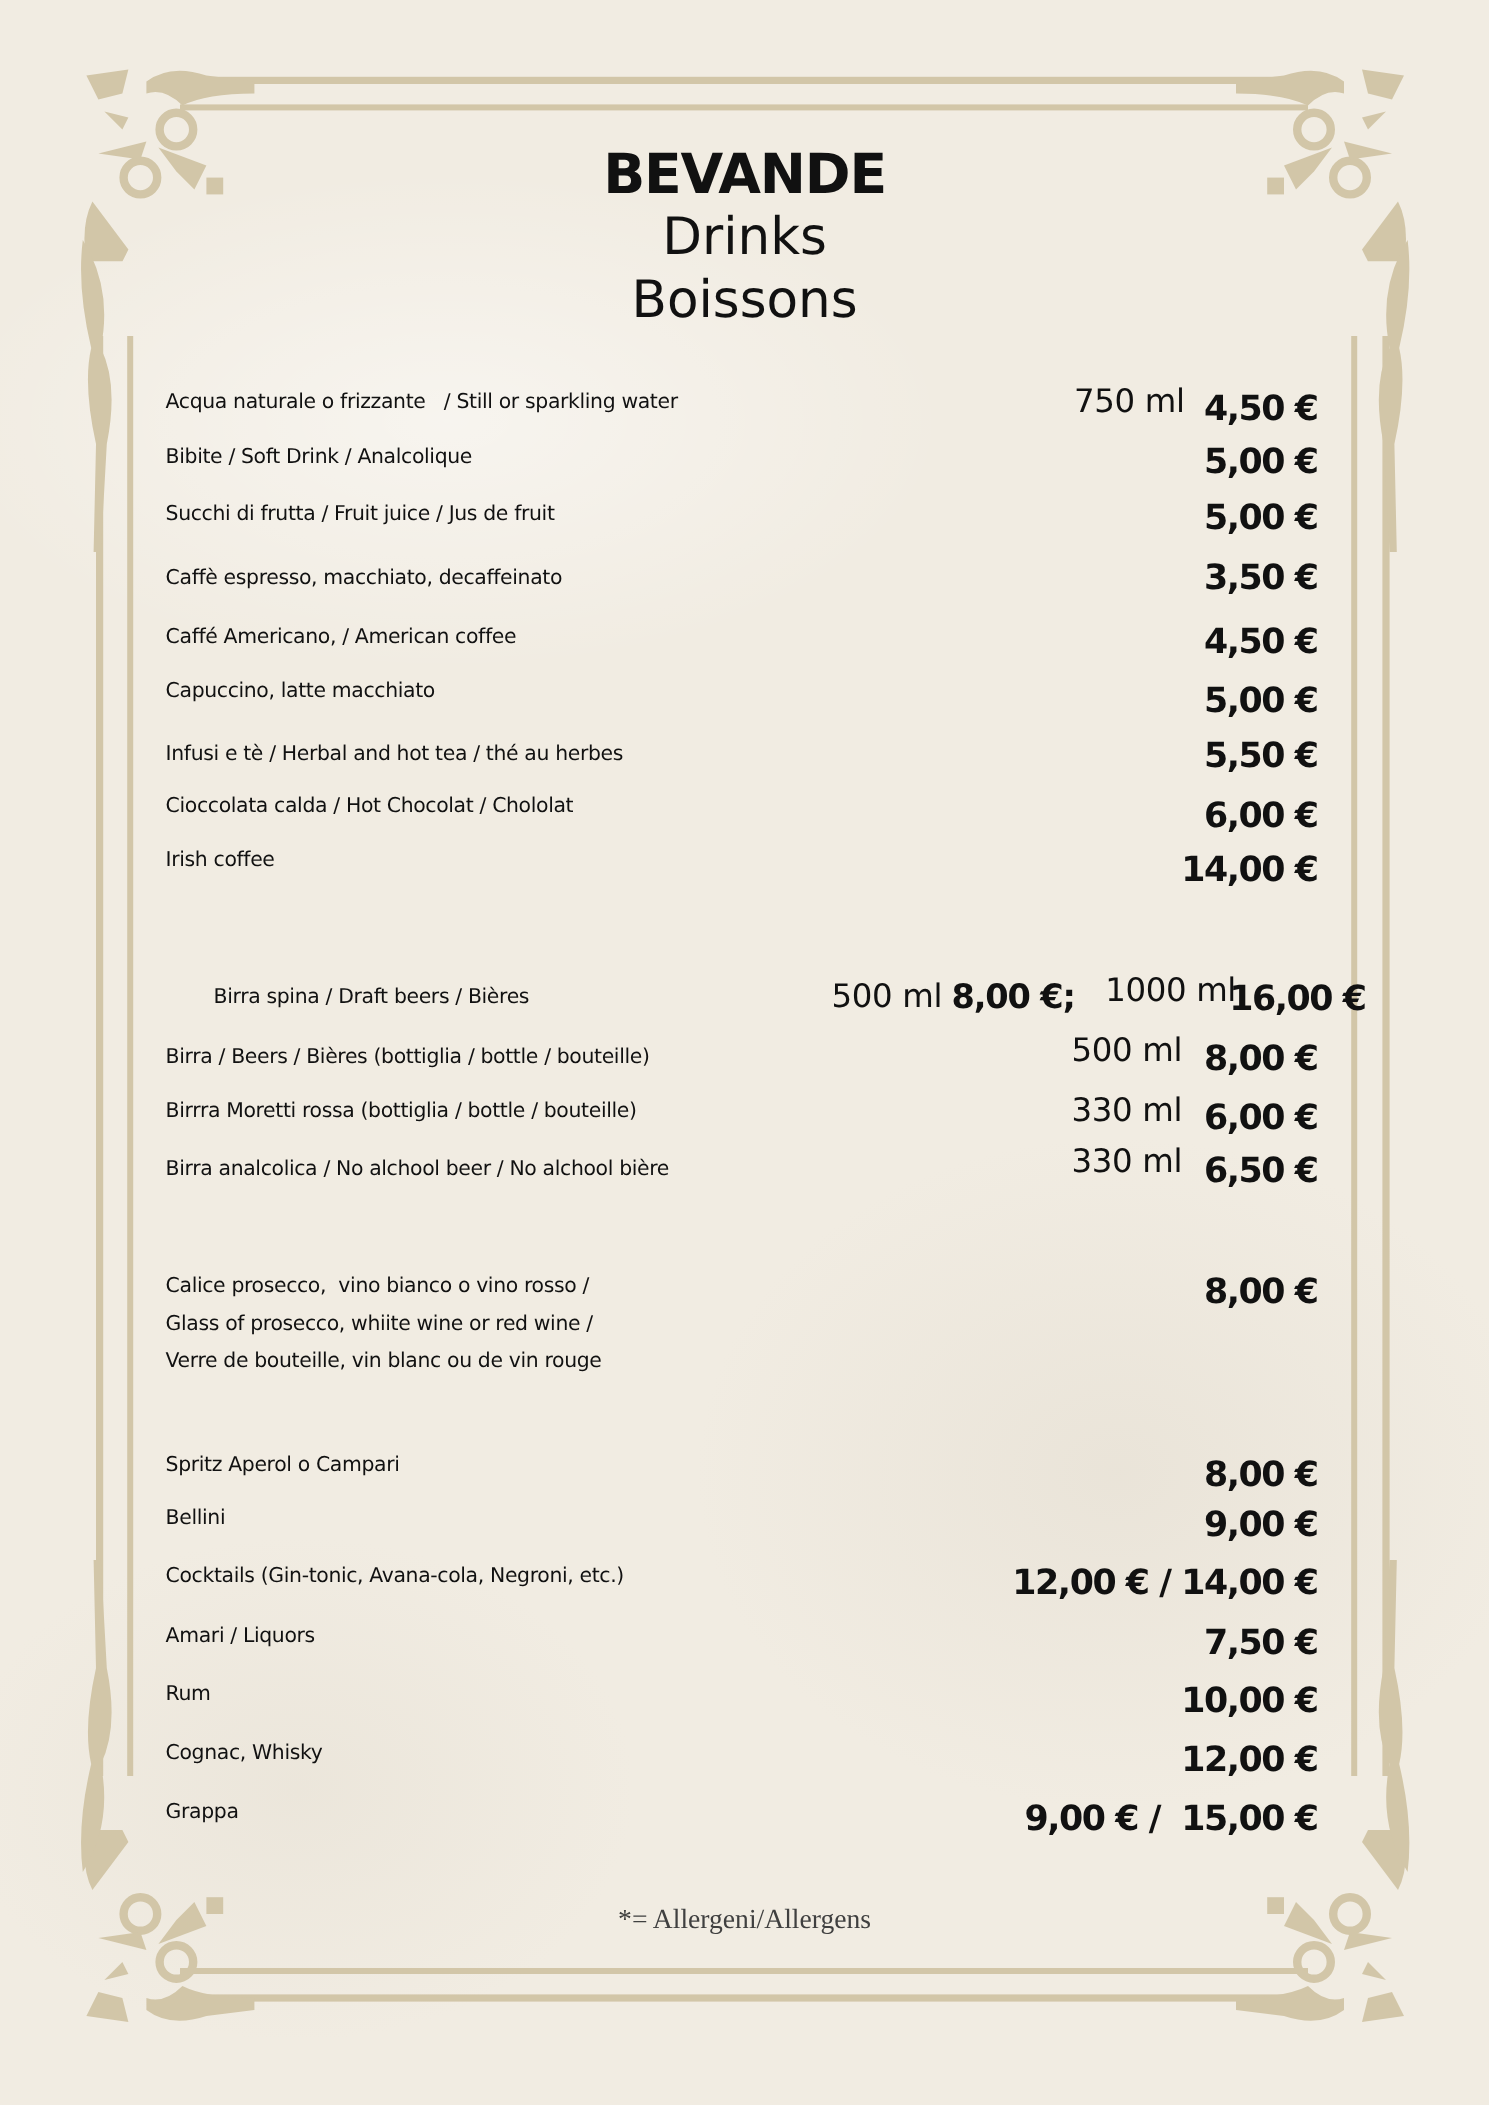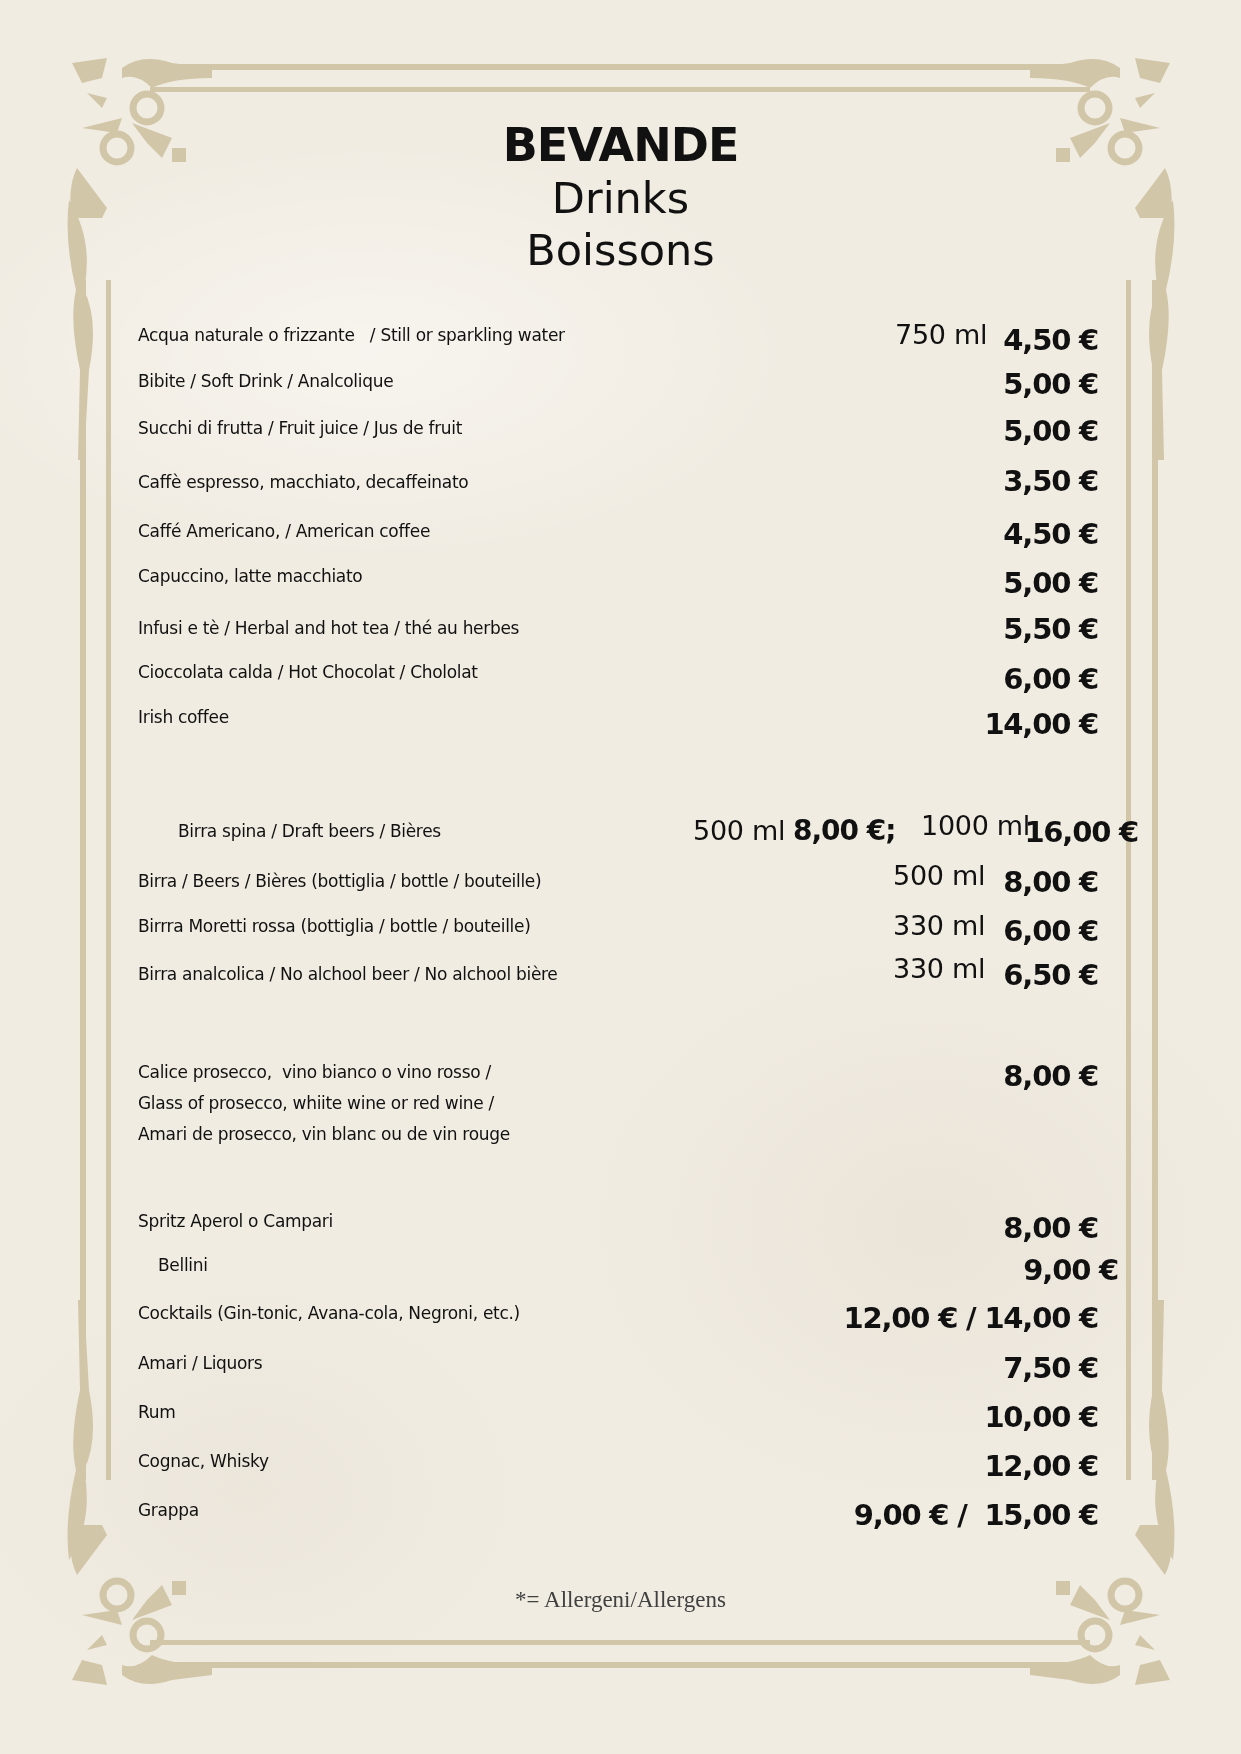--- a/index.html
+++ b/index.html
@@ -194,29 +194,29 @@
 </div>
 <div class="row" style="top:957px;">
   <span class="name">Birra analcolica / No alchool beer / No alchool bière</span>
   <span class="vol" style="left:755px;top:-5px;">330 ml</span>
   <span class="price" style="top:0;">6,50 €</span>
 </div>
 
 <div class="row multi" style="top:1057px;height:100px;">
   <div class="name" style="top:0;">Calice prosecco,  vino bianco o vino rosso /</div>
   <div class="name" style="top:31px;">Glass of prosecco, whiite wine or red wine /</div>
-  <div class="name" style="top:62px;">Amari de prosecco, vin blanc ou de vin rouge</div>
+  <div class="name" style="top:62px;">Verre de bouteille, vin blanc ou de vin rouge</div>
   <span class="price" style="top:1px;">8,00 €</span>
 </div>
 
 <div class="row" style="top:1204px;">
   <span class="name">Spritz Aperol o Campari</span>
   <span class="price" style="top:6px;">8,00 €</span>
 </div>
-<div class="row" style="top:1248px;margin-left:20px;">
+<div class="row" style="top:1248px;">
   <span class="name">Bellini</span>
   <span class="price" style="top:4px;">9,00 €</span>
 </div>
 <div class="row" style="top:1296px;">
   <span class="name">Cocktails (Gin-tonic, Avana-cola, Negroni, etc.)</span>
   <span class="price" style="top:4px;">12,00 € / 14,00 €</span>
 </div>
 <div class="row" style="top:1346px;">
   <span class="name">Amari / Liquors</span>
   <span class="price" style="top:4px;">7,50 €</span>

